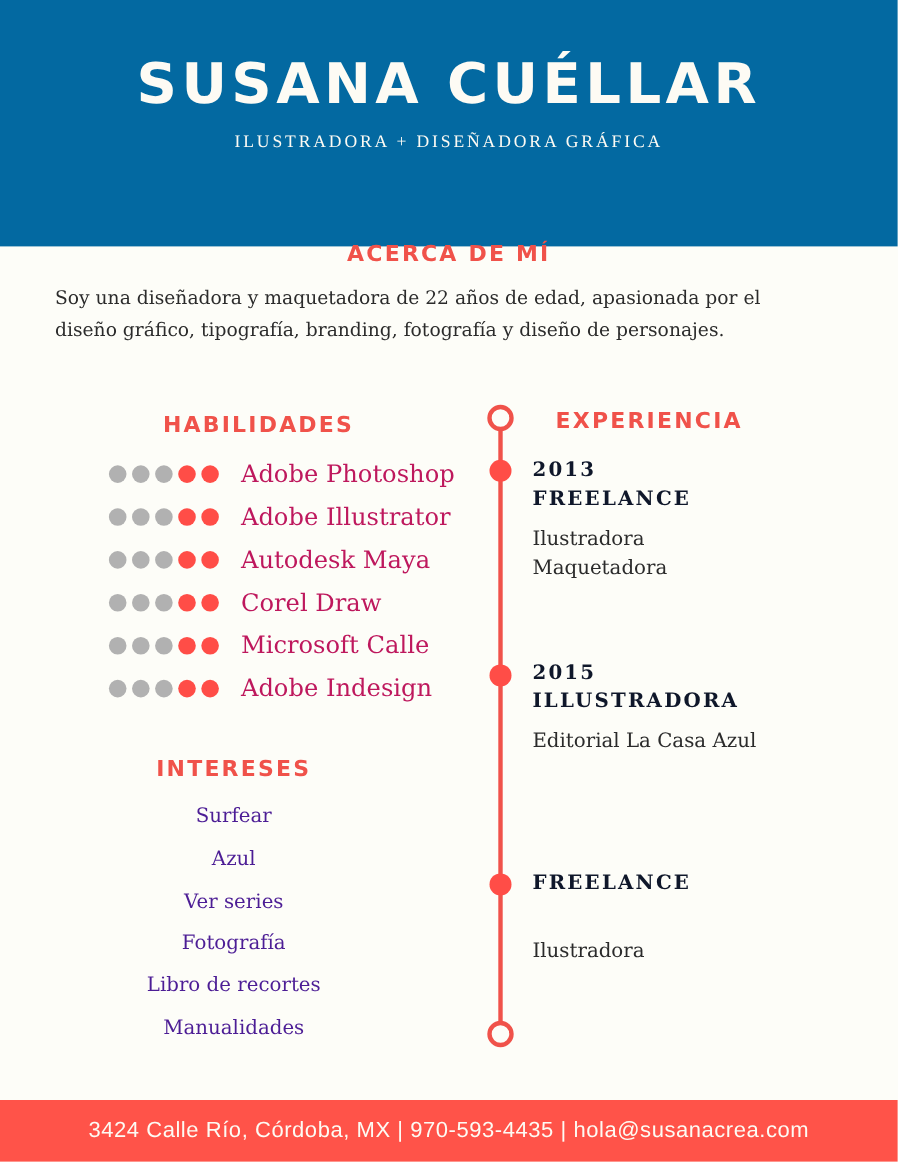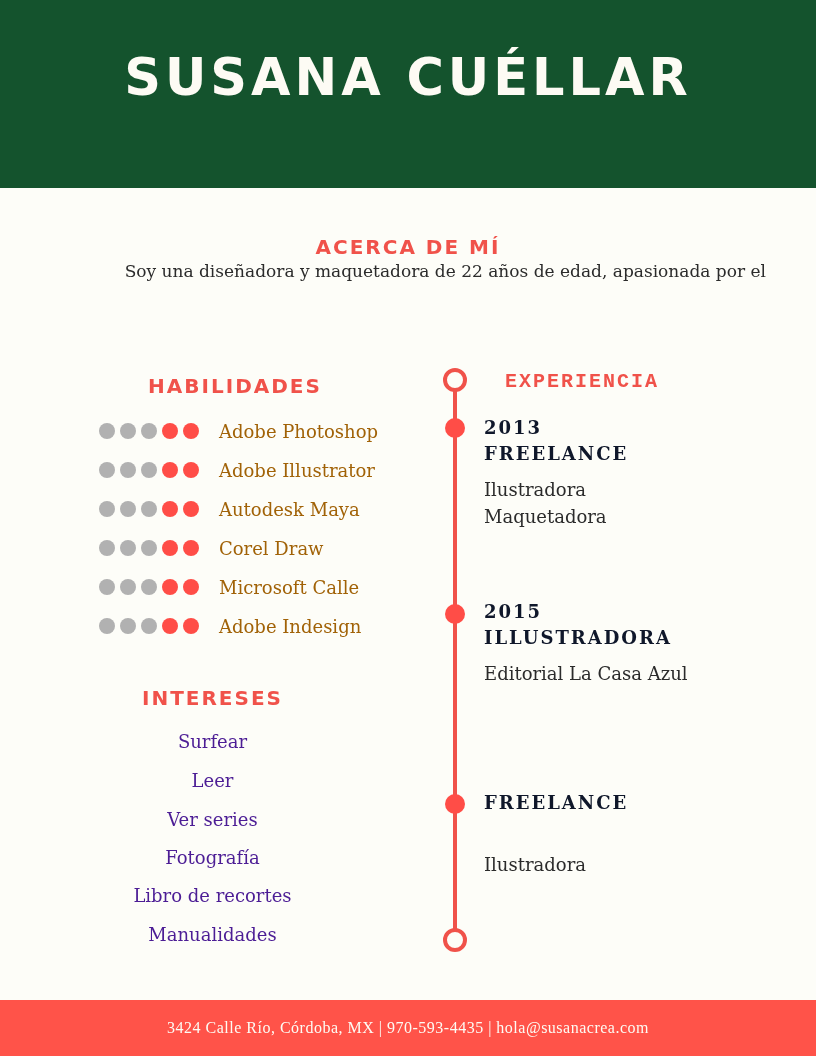--- a/index.html
+++ b/index.html
@@ -1,50 +1,52 @@
 <!DOCTYPE html>
 <html><head>
 <meta charset="utf-8">
 <style>
   * { box-sizing: border-box; margin: 0; padding: 0; }
   html, body { width: 816px; height: 1056px; }
   body { background: #fdfdf8; position: relative; overflow: hidden; font-family: "DejaVu Serif", serif; color: #2b2b2b; }
-  .header { position: absolute; left: 0; top: 0; width: 816px; height: 188px; background: #14532d; text-align: center; }
+  .header { position: absolute; left: 0; top: 0; width: 816px; height: 224px; background: #0369a1; text-align: center; }
   .name { position: absolute; left: 0; right: 0; top: 48px; font-family: "DejaVu Sans", sans-serif; font-weight: bold; font-size: 51px; letter-spacing: 4px; color: #fdfbf4; }
   .subtitle { position: absolute; left: 0; right: 0; top: 121px; font-family: "Liberation Serif", serif; font-size: 16px; letter-spacing: 2.6px; color: #fdfbf4; }
   .section-title { position: absolute; font-family: "DejaVu Sans", sans-serif; font-weight: bold; color: #f0524a; letter-spacing: 2px; text-align: center; }
-  .about-title { left: 0; right: 0; top: 218px; font-size: 20px; margin-top: 17px; }
-  .about-text { position: absolute; left: 50px; right: 50px; top: 257px; text-align: right; font-family: "DejaVu Serif", serif; font-size: 17px; line-height: 29px; color: #2b2b2b; }
+  .about-title { left: 0; right: 0; top: 218px; font-size: 20px; }
+  .about-text { position: absolute; left: 50px; right: 50px; top: 257px; text-align: left; font-family: "DejaVu Serif", serif; font-size: 17px; line-height: 29px; color: #2b2b2b; }
   .skills-title { left: 110px; width: 250px; top: 374px; font-size: 20px; }
   .skill { position: absolute; left: 99px; height: 24px; display: flex; align-items: center; }
   .dots { display: flex; gap: 5px; width: 120px; }
   .dot { width: 16px; height: 16px; border-radius: 50%; background: #b1b1b1; }
   .dot.on { background: #ff4d47; }
-  .skill-label { font-size: 18px; color: #a16207; margin-left: 0px; text-align: center; }
+  .skill-label { font-size: 22px; color: #be185d; margin-left: 0px; text-align: center; }
   .interests-title { left: 100px; width: 225px; top: 686px; font-size: 20px; }
   .interest { position: absolute; left: 90px; width: 245px; text-align: center; font-size: 18px; color: #4c1d95; }
   .timeline-line { position: absolute; left: 453px; top: 390px; width: 4px; height: 542px; background: #f0524a; }
   .ring { position: absolute; width: 24px; height: 24px; border: 4px solid #f0524a; border-radius: 50%; background: #fdfdf8; }
   .node { position: absolute; width: 20px; height: 20px; border-radius: 50%; background: #ff4d47; }
-  .exp-title { left: 505px; width: 200px; top: 370px; font-size: 20px; text-align: left; font-family: Liberation Mono, monospace; }
+  .exp-title { left: 505px; width: 200px; top: 370px; font-size: 20px; text-align: left; }
   .exp-head { position: absolute; left: 484px; font-family: "DejaVu Serif", serif; font-weight: bold; font-size: 18px; letter-spacing: 2px; color: #0f172a; line-height: 26px; }
   .exp-body { position: absolute; left: 484px; font-size: 18px; line-height: 27px; color: #2b2b2b; }
   .footer { position: absolute; left: 0; top: 1000px; width: 816px; height: 56px; background: #ff5349; text-align: center; }
-  .footer-text { line-height: 56px; font-family: Liberation Serif, serif; font-size: 16px; letter-spacing: 0.5px; color: #fdfbf4; }
+  .footer-text { line-height: 56px; font-family: Liberation Sans, sans-serif; font-size: 20px; letter-spacing: 0.5px; color: #fdfbf4; }
 </style>
 </head>
 <body>
 
 <div class="header">
   <div class="name">SUSANA CUÉLLAR</div>
+  <div class="subtitle">ILUSTRADORA + DISEÑADORA GRÁFICA</div>
 </div>
 
 <div class="section-title about-title">ACERCA DE MÍ</div>
 <div class="about-text">
   <div>Soy una diseñadora y maquetadora de 22 años de edad, apasionada por el</div>
+  <div>diseño gráfico, tipografía, branding, fotografía y diseño de personajes.</div>
 </div>
 
 <div class="section-title skills-title">HABILIDADES</div>
 
 <div class="skill" style="top:419px">
   <div class="dots">
     <span class="dot"></span>
       <span class="dot"></span>
       <span class="dot"></span>
       <span class="dot on"></span>
@@ -98,21 +100,21 @@
       <span class="dot"></span>
       <span class="dot"></span>
       <span class="dot on"></span>
       <span class="dot on"></span>
   </div>
   <span class="skill-label">Adobe Indesign</span>
 </div>
 
 <div class="section-title interests-title">INTERESES</div>
 <div class="interest" style="top:731px">Surfear</div>
-<div class="interest" style="top:770px">Leer</div>
+<div class="interest" style="top:770px">Azul</div>
 <div class="interest" style="top:809px">Ver series</div>
 <div class="interest" style="top:847px">Fotografía</div>
 <div class="interest" style="top:885px">Libro de recortes</div>
 <div class="interest" style="top:924px">Manualidades</div>
 
 <div class="timeline-line"></div>
 <div class="ring" style="left:443px; top:368px"></div>
 <div class="ring" style="left:443px; top:928px"></div>
 <div class="node" style="left:445px; top:418px"></div>
 <div class="node" style="left:445px; top:604px"></div>

